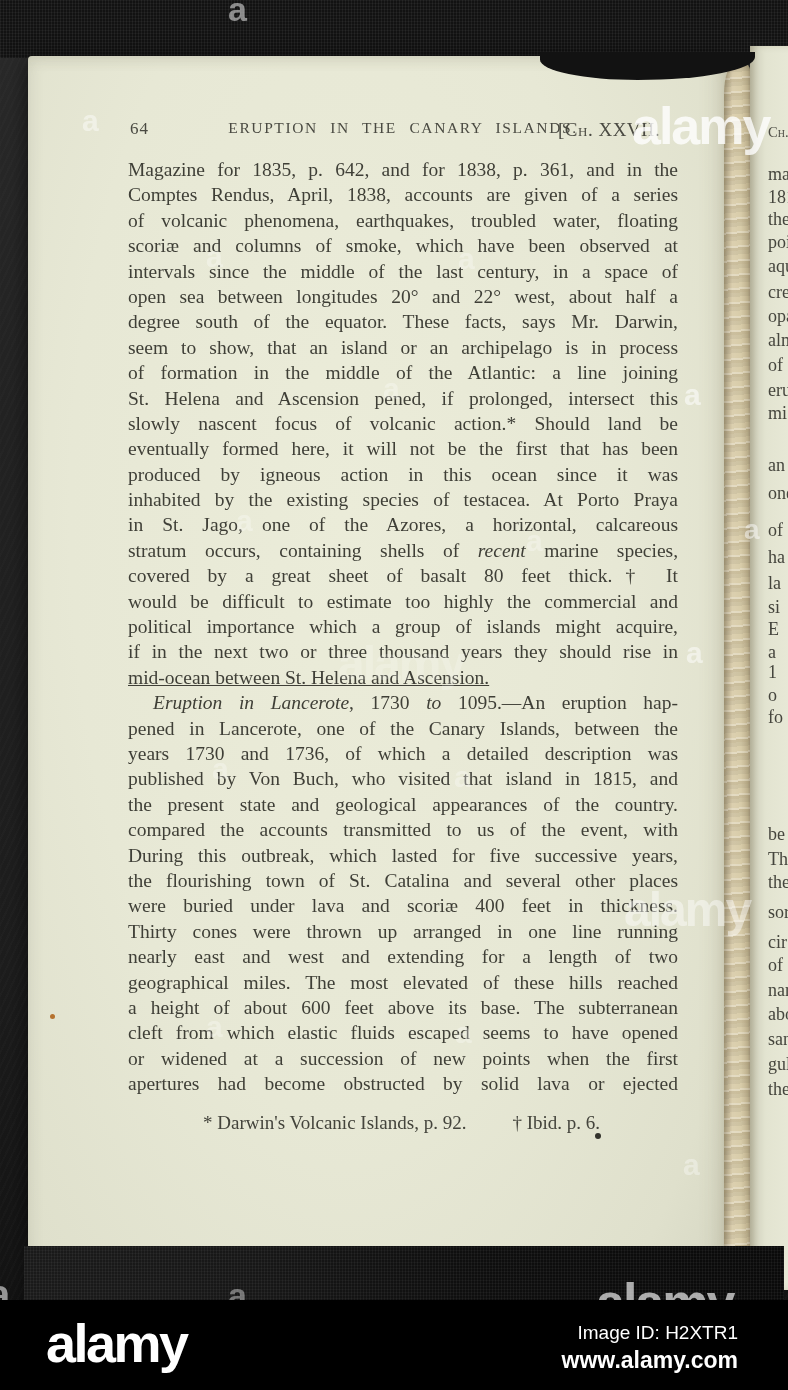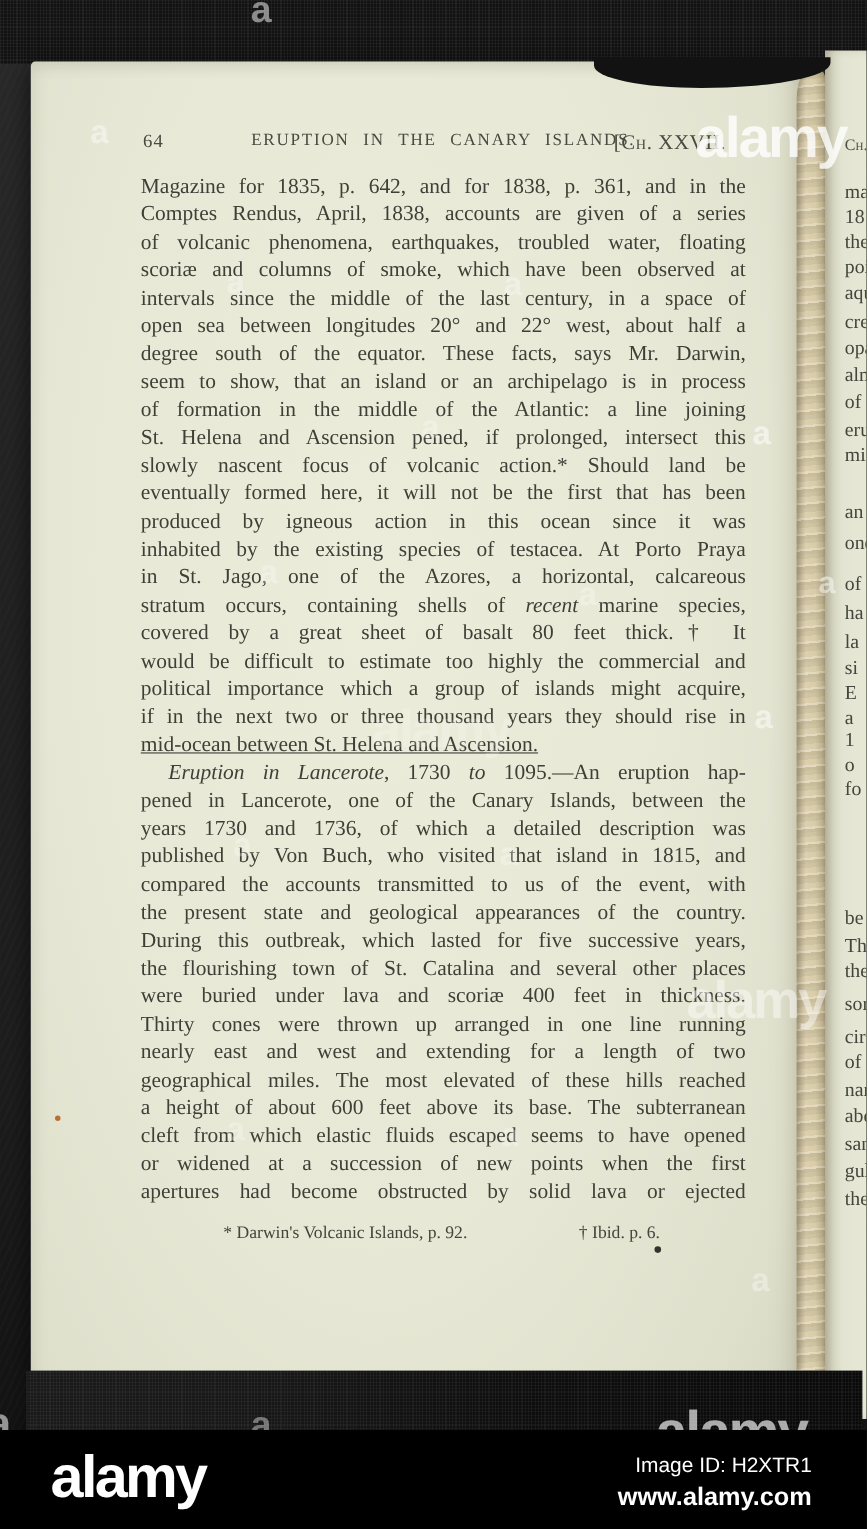--- a/index.html
+++ b/index.html
@@ -39,21 +39,21 @@
   }
   .pghead{position:absolute;left:100px;top:62px;width:550px;height:20px;color:#4a4a42;}
   .pgno{position:absolute;left:2px;top:1px;font-size:17px;letter-spacing:1px;}
   .runtitle{position:absolute;left:0;right:0;top:1px;text-align:center;font-size:15.5px;letter-spacing:1.6px;word-spacing:7px;}
   .chap{position:absolute;right:18px;top:1px;font-size:19px;font-variant:small-caps;letter-spacing:0.5px;}
   .body{position:absolute;left:100px;top:101px;width:550px;color:#3f3f37;font-size:19.5px;}
   .bline{height:25.4px;line-height:25.4px;text-align:justify;text-align-last:justify;}
   .bline.end{text-align-last:left;text-decoration:underline;}
   .bline.ind{padding-left:25px;box-sizing:border-box;}
   .it{font-style:italic;}
-  .footnotes{position:absolute;left:100px;top:1056px;width:550px;display:flex;font-size:16px;color:#44443c;}
+  .footnotes{position:absolute;left:100px;top:1056px;width:550px;display:flex;font-size:19px;color:#44443c;}
   .fn-left{margin-left:75px;}
   .fn-right{margin-left:auto;margin-right:78px;}
   .speck{position:absolute;left:567px;top:1077px;width:6px;height:6px;border-radius:50%;background:#33332c;}
   .reddot{position:absolute;left:22px;top:958px;width:5px;height:5px;border-radius:50%;background:#b5722f;}
   .fore-edge{
     position:absolute;left:724px;top:64px;width:28px;height:1226px;z-index:3;
     background:
       repeating-linear-gradient(175deg, rgba(255,255,255,0.25) 0 2px, rgba(140,125,92,0.2) 2px 5px, rgba(0,0,0,0.05) 5px 9px, transparent 9px 14px),
       linear-gradient(90deg,#b4a888 0%,#dcd0b0 30%,#d8cca9 60%,#c3b693 85%,#a1967a 100%);
     border-radius:10px 6px 8px 14px / 30px 20px 26px 40px;
@@ -109,22 +109,22 @@
         <div class="bline"><span>stratum occurs, containing shells of </span><span class="it">recent</span><span> marine species,</span></div>
         <div class="bline"><span>covered by a great sheet of basalt 80 feet thick.†  It</span></div>
         <div class="bline"><span>would be difficult to estimate too highly the commercial and</span></div>
         <div class="bline"><span>political importance which a group of islands might acquire,</span></div>
         <div class="bline"><span>if in the next two or three thousand years they should rise in</span></div>
         <div class="bline end"><span>mid-ocean between St. Helena and Ascension.</span></div>
         <div class="bline ind"><span class="it">Eruption in Lancerote</span><span>, 1730 </span><span class="it">to</span><span> 1095.—An eruption hap-</span></div>
         <div class="bline"><span>pened in Lancerote, one of the Canary Islands, between the</span></div>
         <div class="bline"><span>years 1730 and 1736, of which a detailed description was</span></div>
         <div class="bline"><span>published by Von Buch, who visited that island in 1815, and</span></div>
+        <div class="bline"><span>the present state and geological appearances of the country.</span></div>
         <div class="bline"><span>compared the accounts transmitted to us of the event, with</span></div>
-        <div class="bline"><span>the present state and geological appearances of the country.</span></div>
         <div class="bline"><span>During this outbreak, which lasted for five successive years,</span></div>
         <div class="bline"><span>the flourishing town of St. Catalina and several other places</span></div>
         <div class="bline"><span>were buried under lava and scoriæ 400 feet in thickness.</span></div>
         <div class="bline"><span>Thirty cones were thrown up arranged in one line running</span></div>
         <div class="bline"><span>nearly east and west and extending for a length of two</span></div>
         <div class="bline"><span>geographical miles.  The most elevated of these hills reached</span></div>
         <div class="bline"><span>a height of about 600 feet above its base.  The subterranean</span></div>
         <div class="bline"><span>cleft from which elastic fluids escaped seems to have opened</span></div>
         <div class="bline"><span>or widened at a succession of new points when the first</span></div>
         <div class="bline"><span>apertures had become obstructed by solid lava or ejected</span></div>

